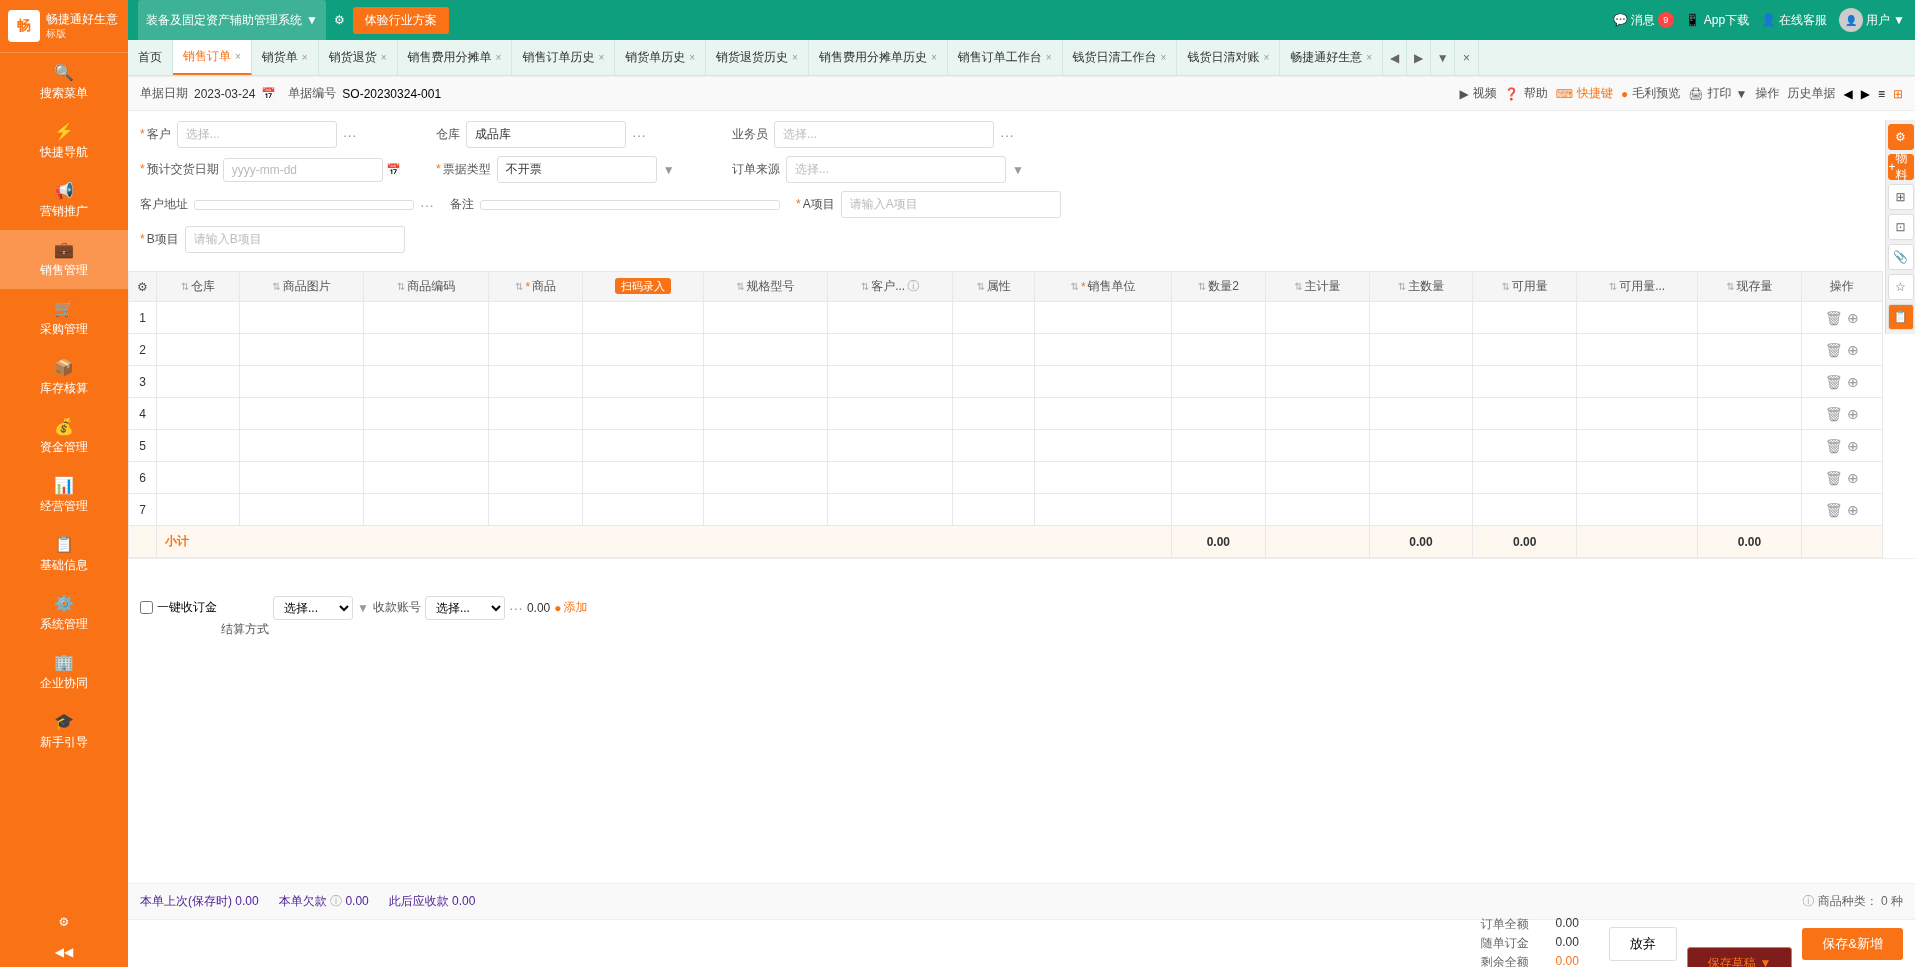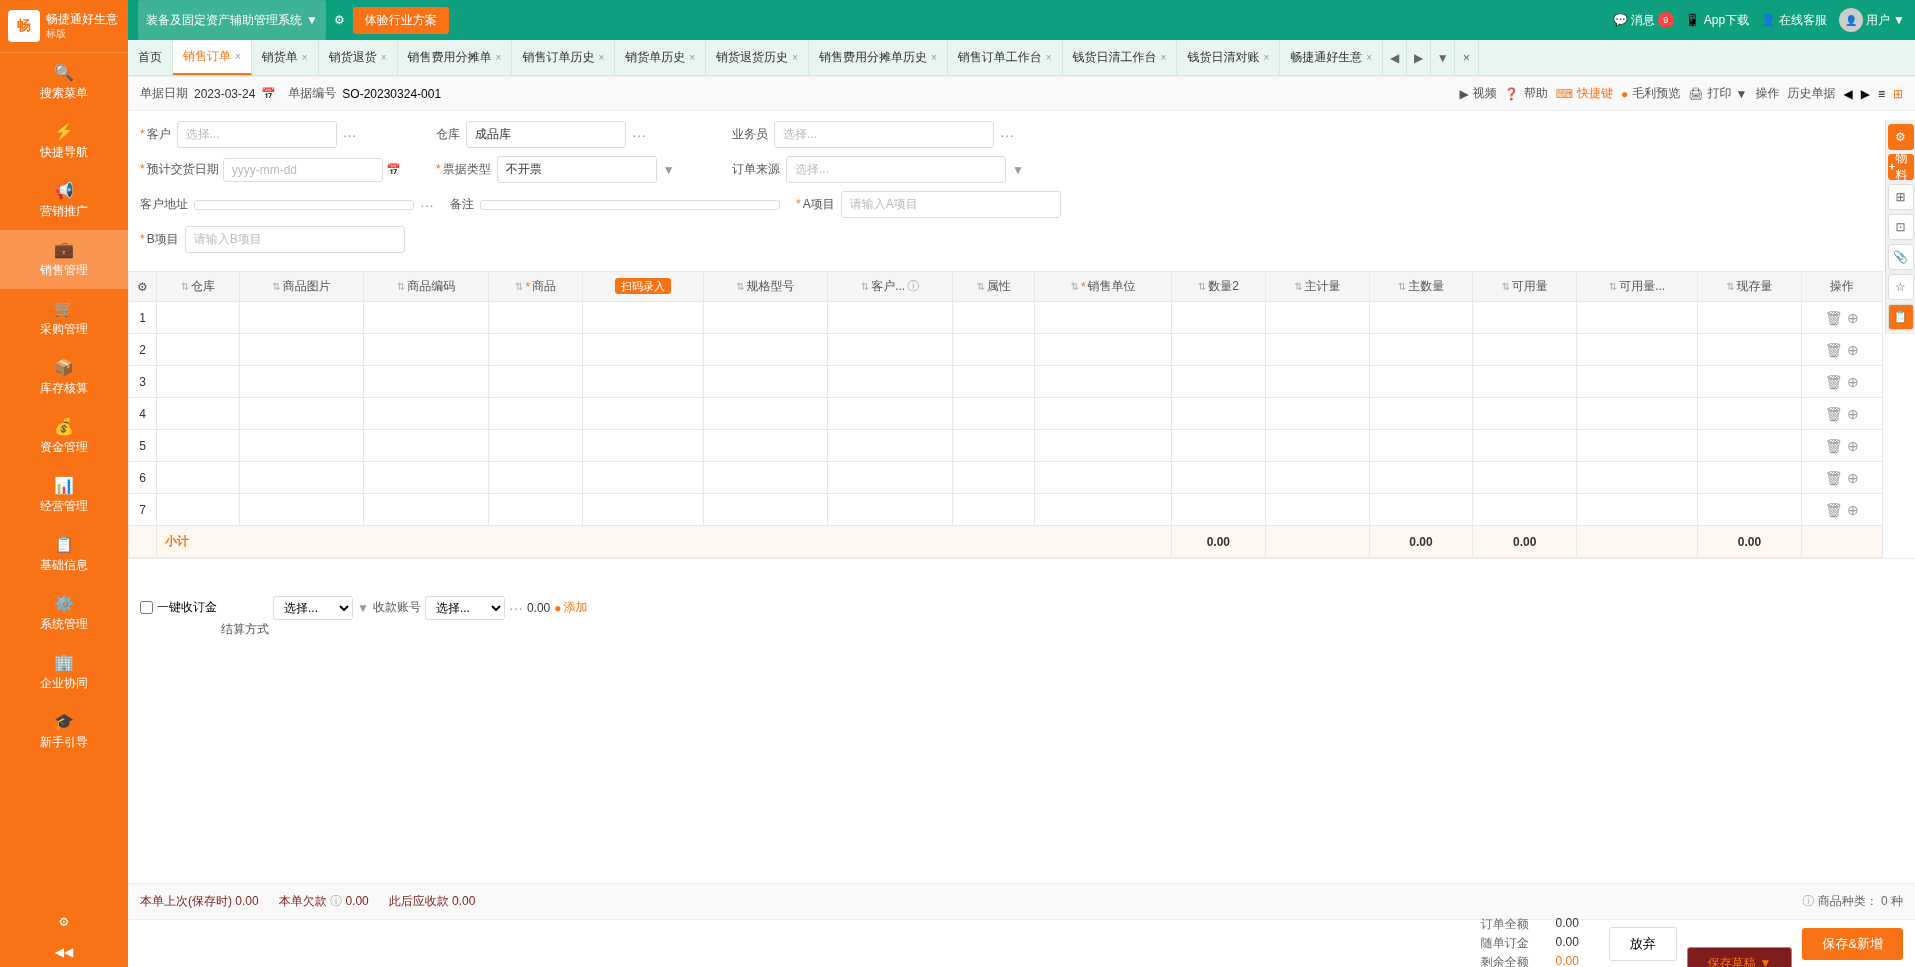--- a/index.html
+++ b/index.html
@@ -324,21 +324,21 @@
       height: 36px;
       background: #f9f9f9;
       border-top: 1px solid #eee;
       display: flex;
       align-items: center;
       padding: 0 12px;
       gap: 20px;
       flex-shrink: 0;
     }
     .status-item { font-size: 12px; color: #666; }
-    .status-item span { color: #7f1d1d; }
+    .status-item span { color: #4c1d95; }
     .product-count { margin-left: auto; color: #666; }
 
     
     #action-bar {
       height: 48px;
       background: white;
       border-top: 1px solid #eee;
       display: flex;
       align-items: center;
       justify-content: flex-end;

